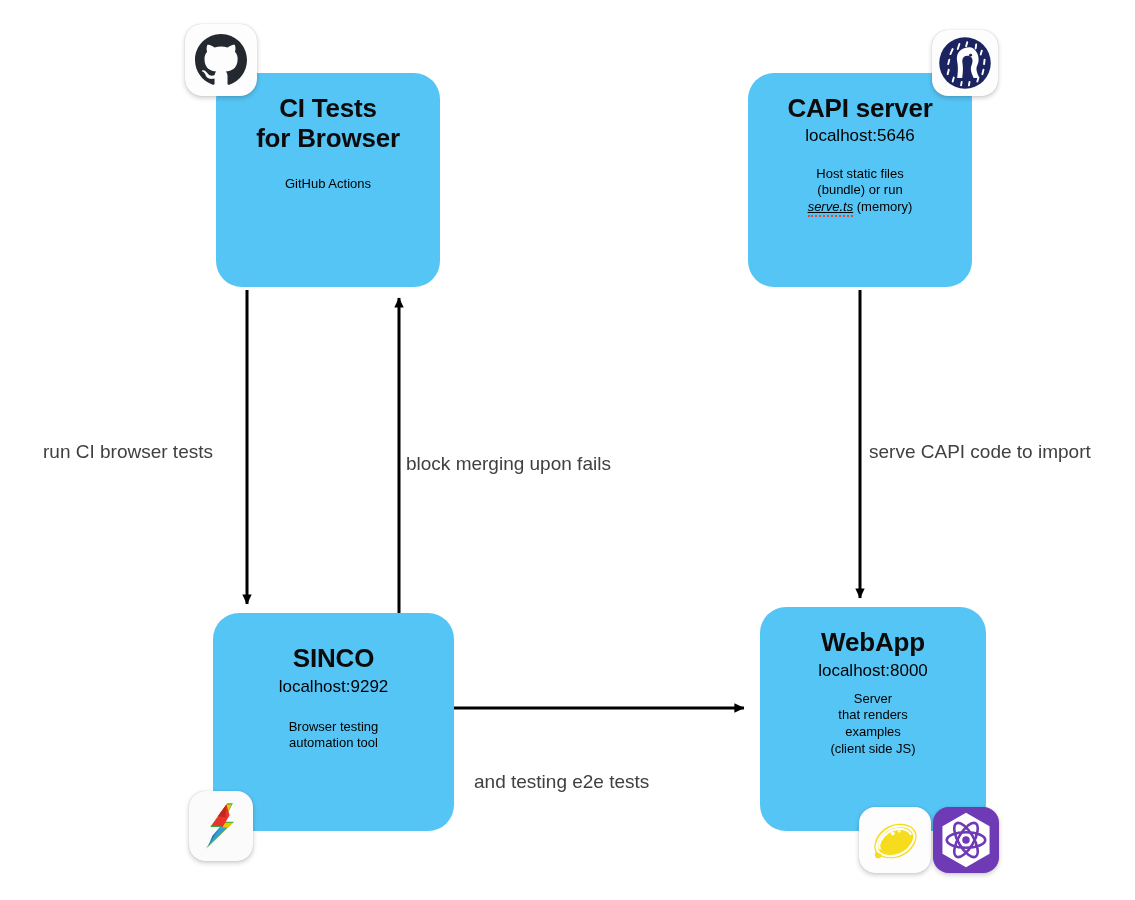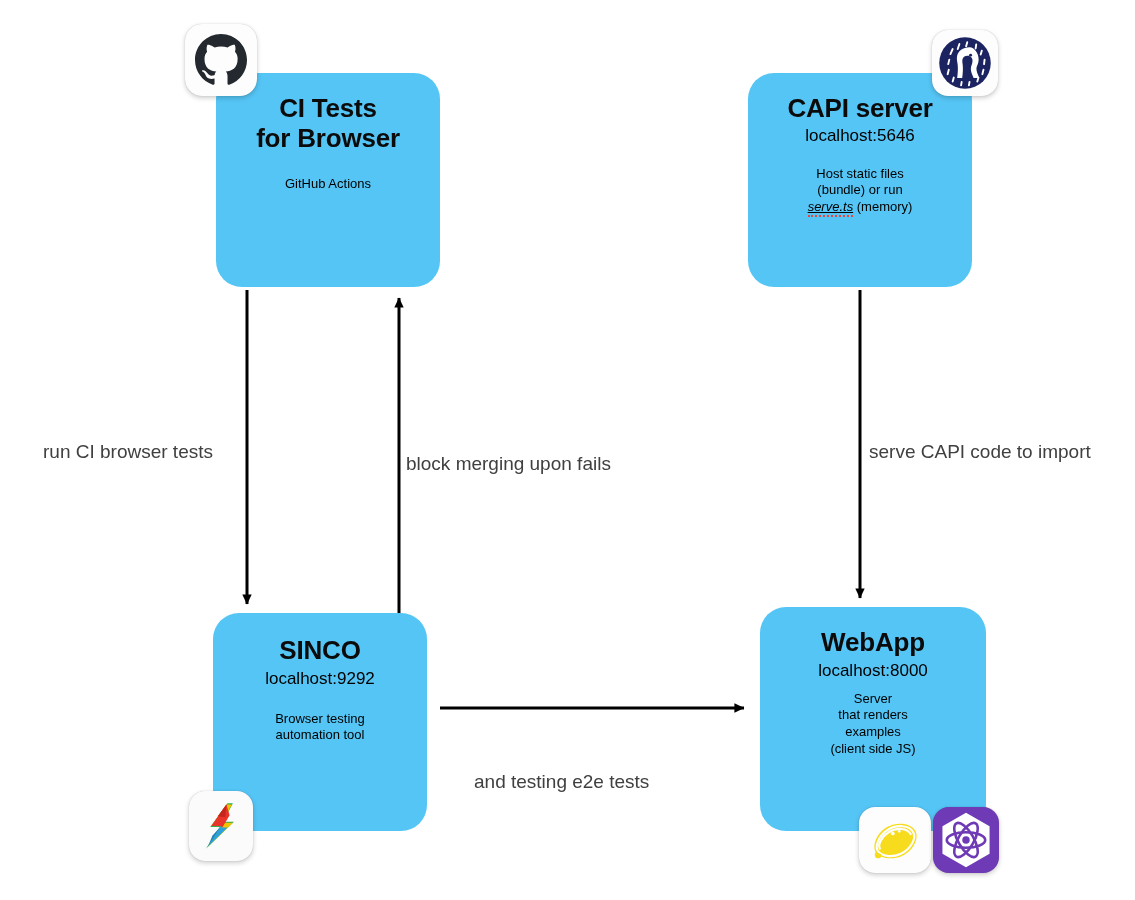--- a/index.html
+++ b/index.html
@@ -54,21 +54,21 @@
   .node-desc em {
     font-style: italic;
     border-bottom: 2px dotted #e8443a;
     padding-bottom: 1px;
     text-decoration: underline;
   }
 
   
   #node-ci      { left: 216px; top: 73px;  width: 224px; height: 214px; padding-top: 20px; }
   #node-capi    { left: 748px; top: 73px;  width: 224px; height: 214px; padding-top: 20px; }
-  #node-sinco   { left: 213px; top: 613px; width: 214px; height: 218px; padding-top: 22px; }
+  #node-sinco   { left: 213px; top: 613px; width: 241px; height: 218px; padding-top: 30px; }
   #node-webapp  { left: 760px; top: 607px; width: 226px; height: 224px; padding-top: 20px; }
 
   #node-ci .node-title { margin-bottom: 22px; }
   #node-capi .node-title { margin-bottom: 2px; }
   #node-capi .node-host { margin-bottom: 18px; }
   #node-sinco .node-title { margin-bottom: 3px; }
   #node-sinco .node-host { margin-bottom: 20px; }
   #node-webapp .node-title { margin-bottom: 3px; }
   #node-webapp .node-host { margin-bottom: 8px; }
 

